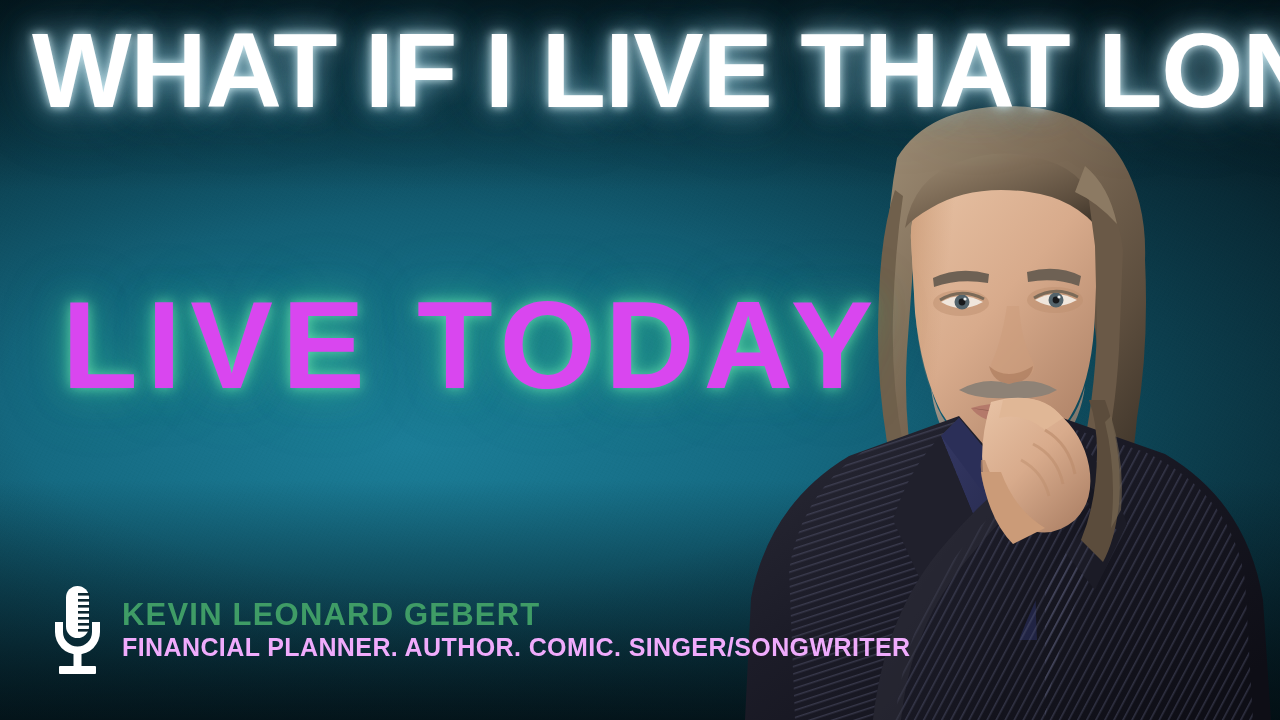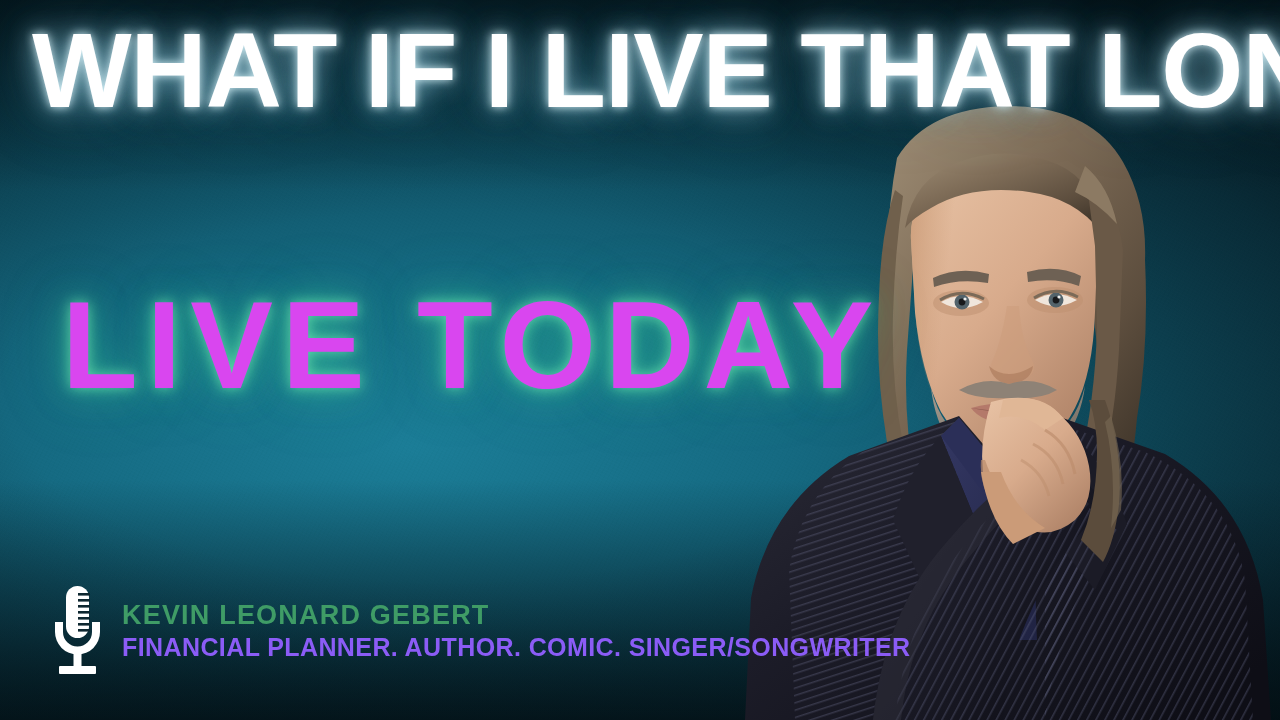--- a/index.html
+++ b/index.html
@@ -111,34 +111,34 @@
     display: flex;
     align-items: center;
     gap: 18px;
   }
   .mic-icon { flex: 0 0 auto; width: 54px; height: 92px; }
   .credit-text { display: flex; flex-direction: column; gap: 3px; }
   .credit-name {
     margin: 0;
     font-family: "Liberation Sans Narrow", "Liberation Sans", sans-serif;
     font-weight: 700;
-    font-size: 27px;
+    font-size: 31px;
     line-height: 30px;
     letter-spacing: 1.2px;
     color: #3f9c66;
     white-space: nowrap;
   }
   .credit-tagline {
     margin: 0;
     font-family: "Liberation Sans Narrow", "Liberation Sans", sans-serif;
     font-weight: 700;
     font-size: 25px;
     line-height: 28px;
     letter-spacing: 0.4px;
-    color: #8b5cf6;
+    color: #f0abfc;
     white-space: nowrap;
   }
 </style>
 </head>
 <body>
 
 <div id="thumbnail">
 
   <div class="bg-base"></div>
   <div class="bg-grain"></div>

